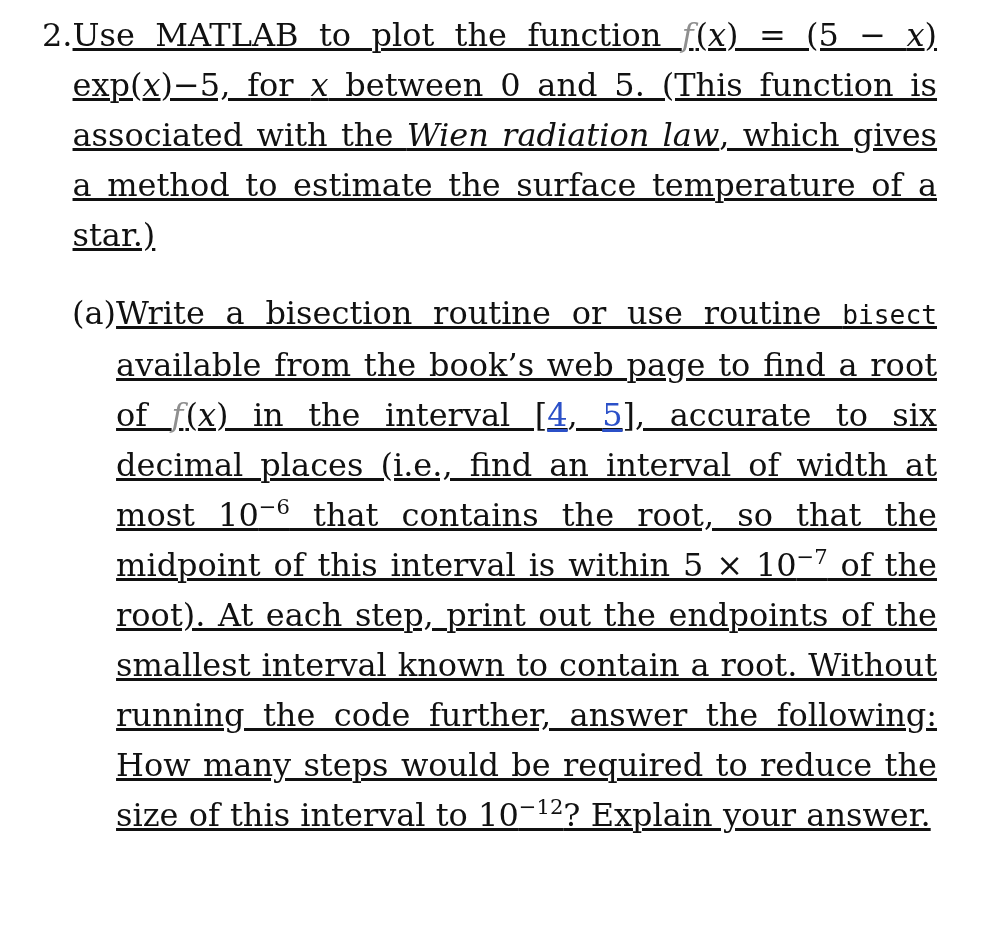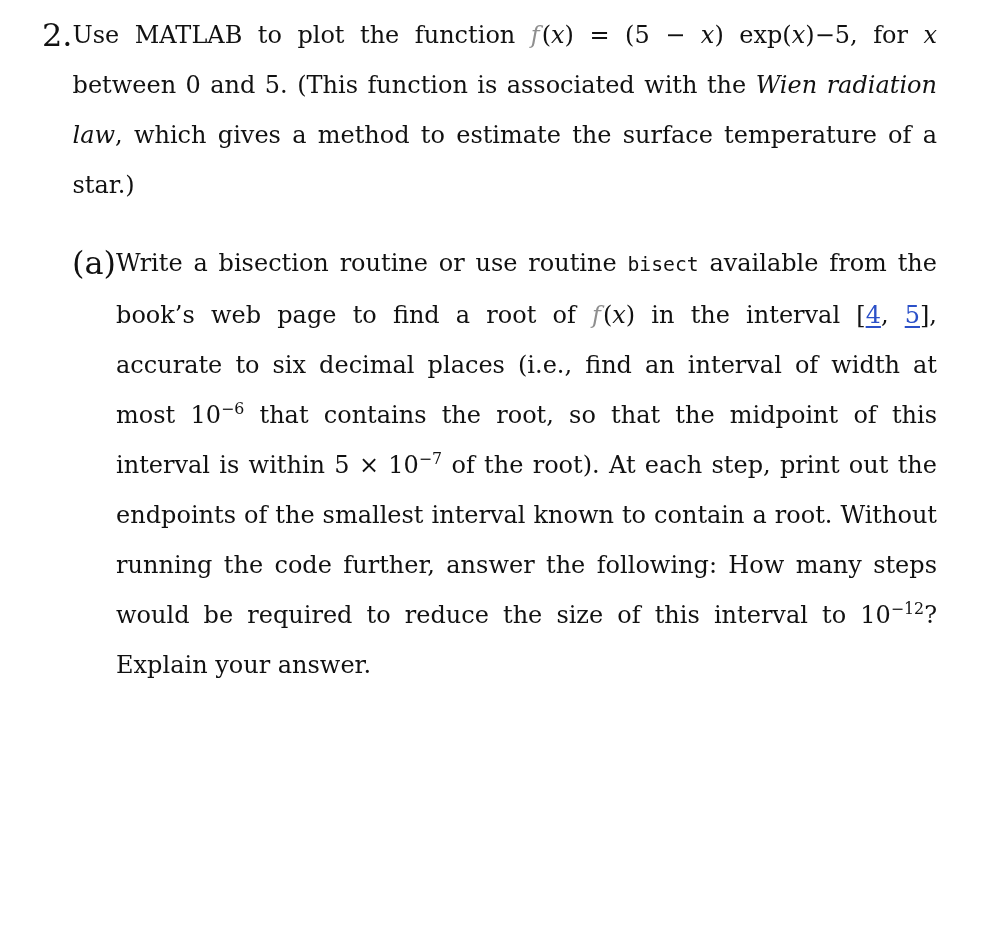--- a/index.html
+++ b/index.html
@@ -30,23 +30,24 @@
     display: flex;
     align-items: flex-start;
   }
   .num-col {
     flex: 0 0 30px;
     font-size: 32px;
     line-height: 50px;
   }
   .para {
     flex: 1 1 auto;
-    font-size: 24px;
+    font-size: 32px;
     line-height: 50px;
     text-align: justify;
+    text-decoration: underline;
   }
   .part-row {
     margin-top: 28px;
     margin-left: 30px;
   }
   .part-label-col {
     flex: 0 0 44px;
     font-size: 32px;
     line-height: 50px;
   }

